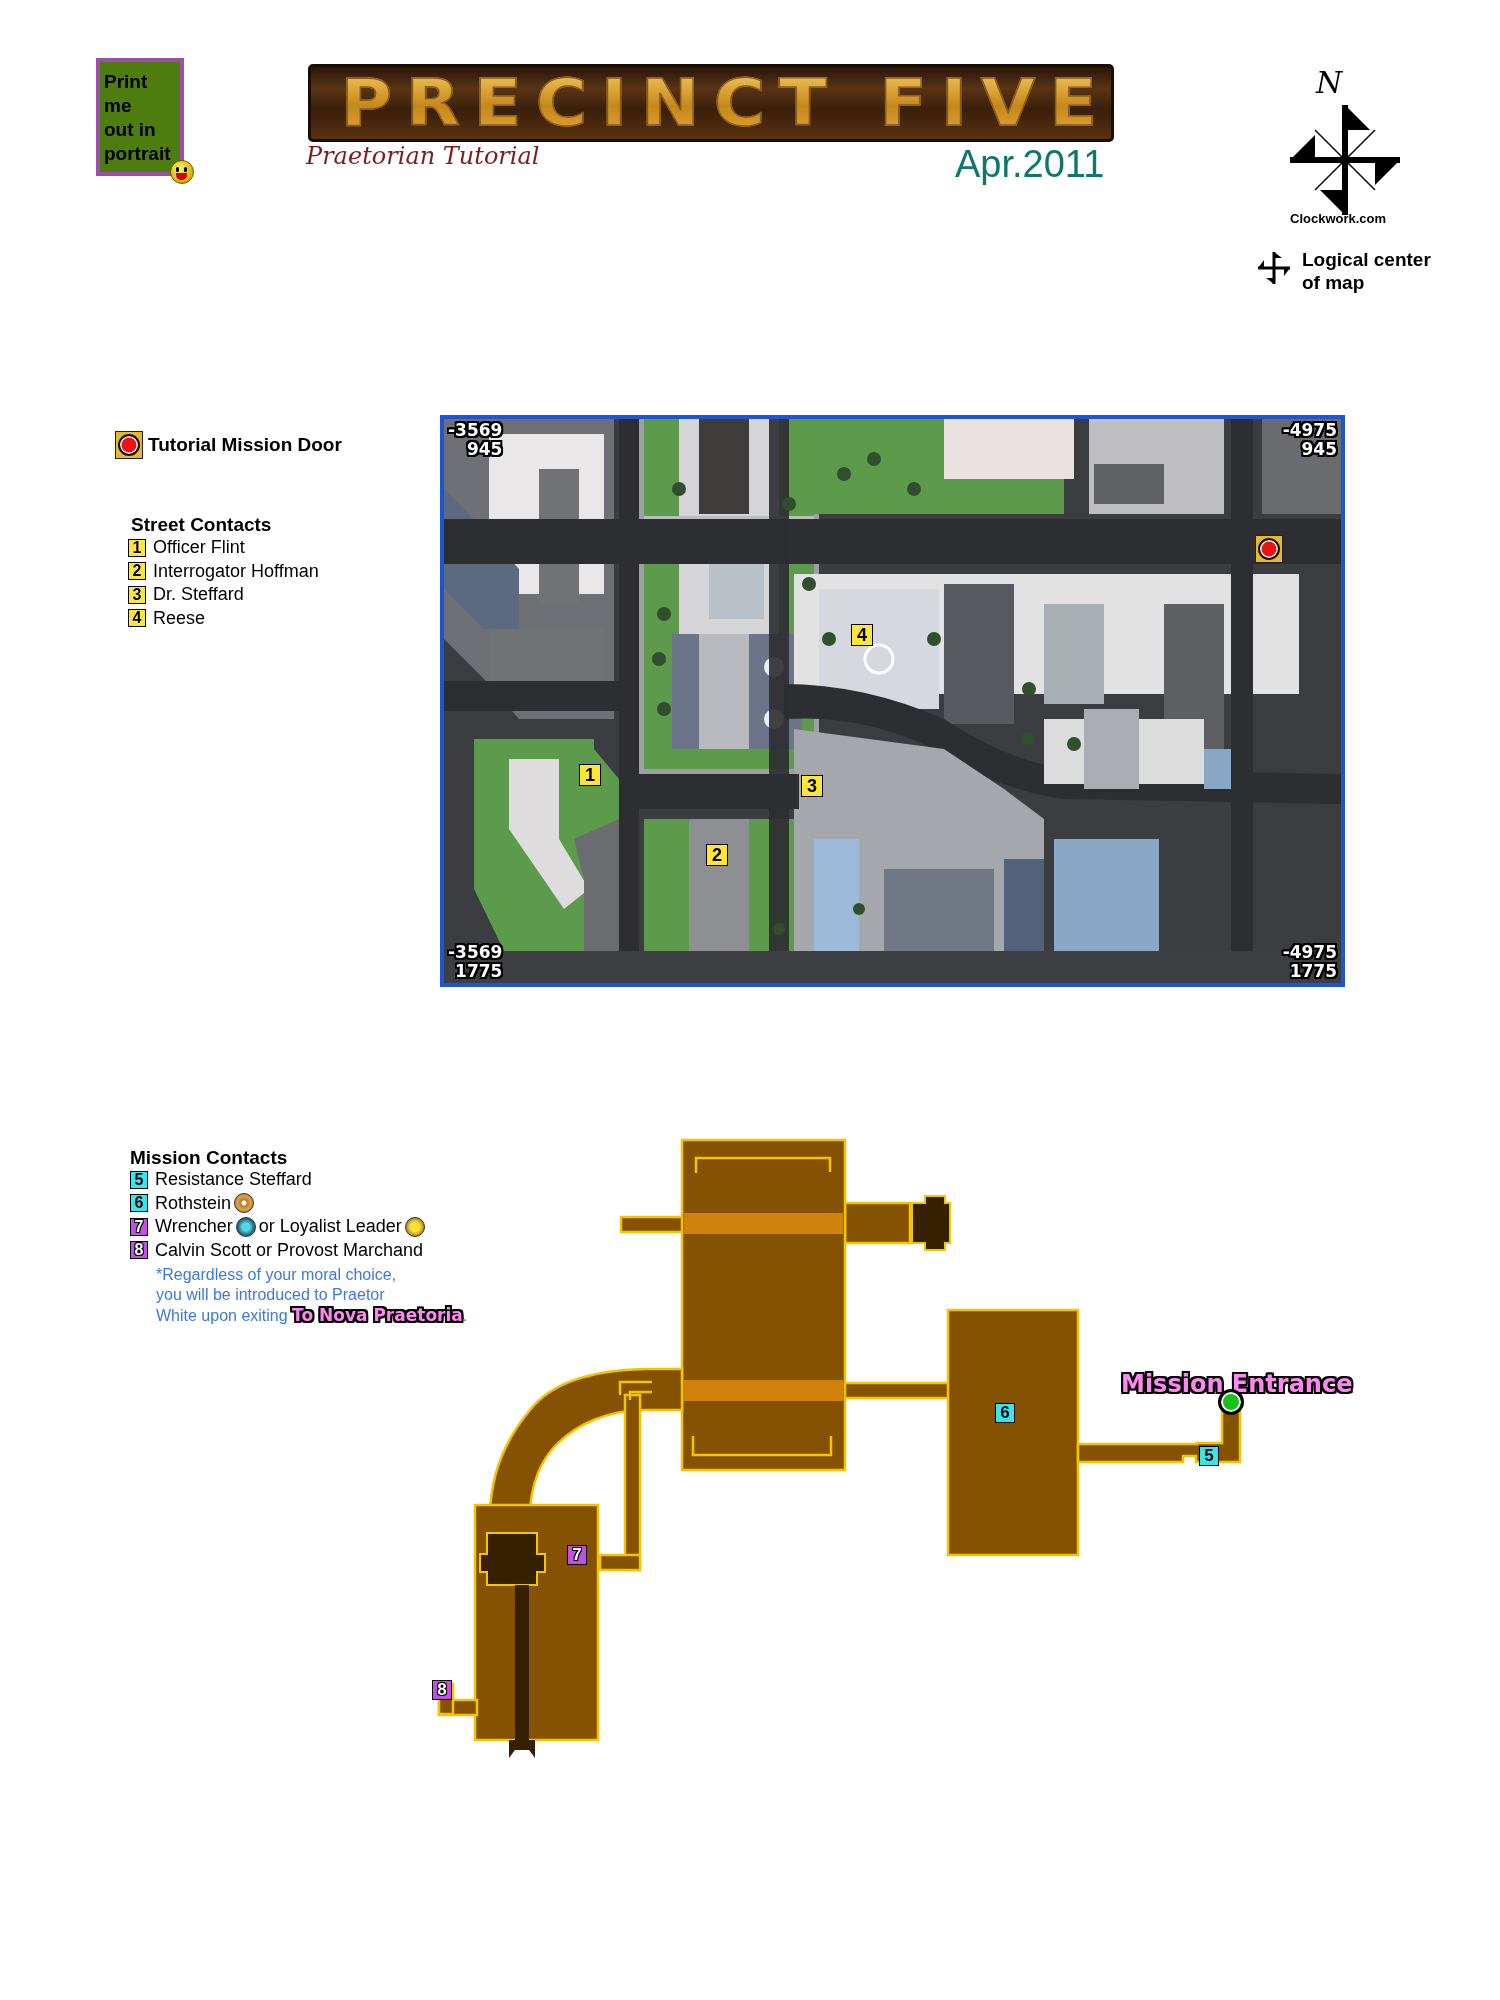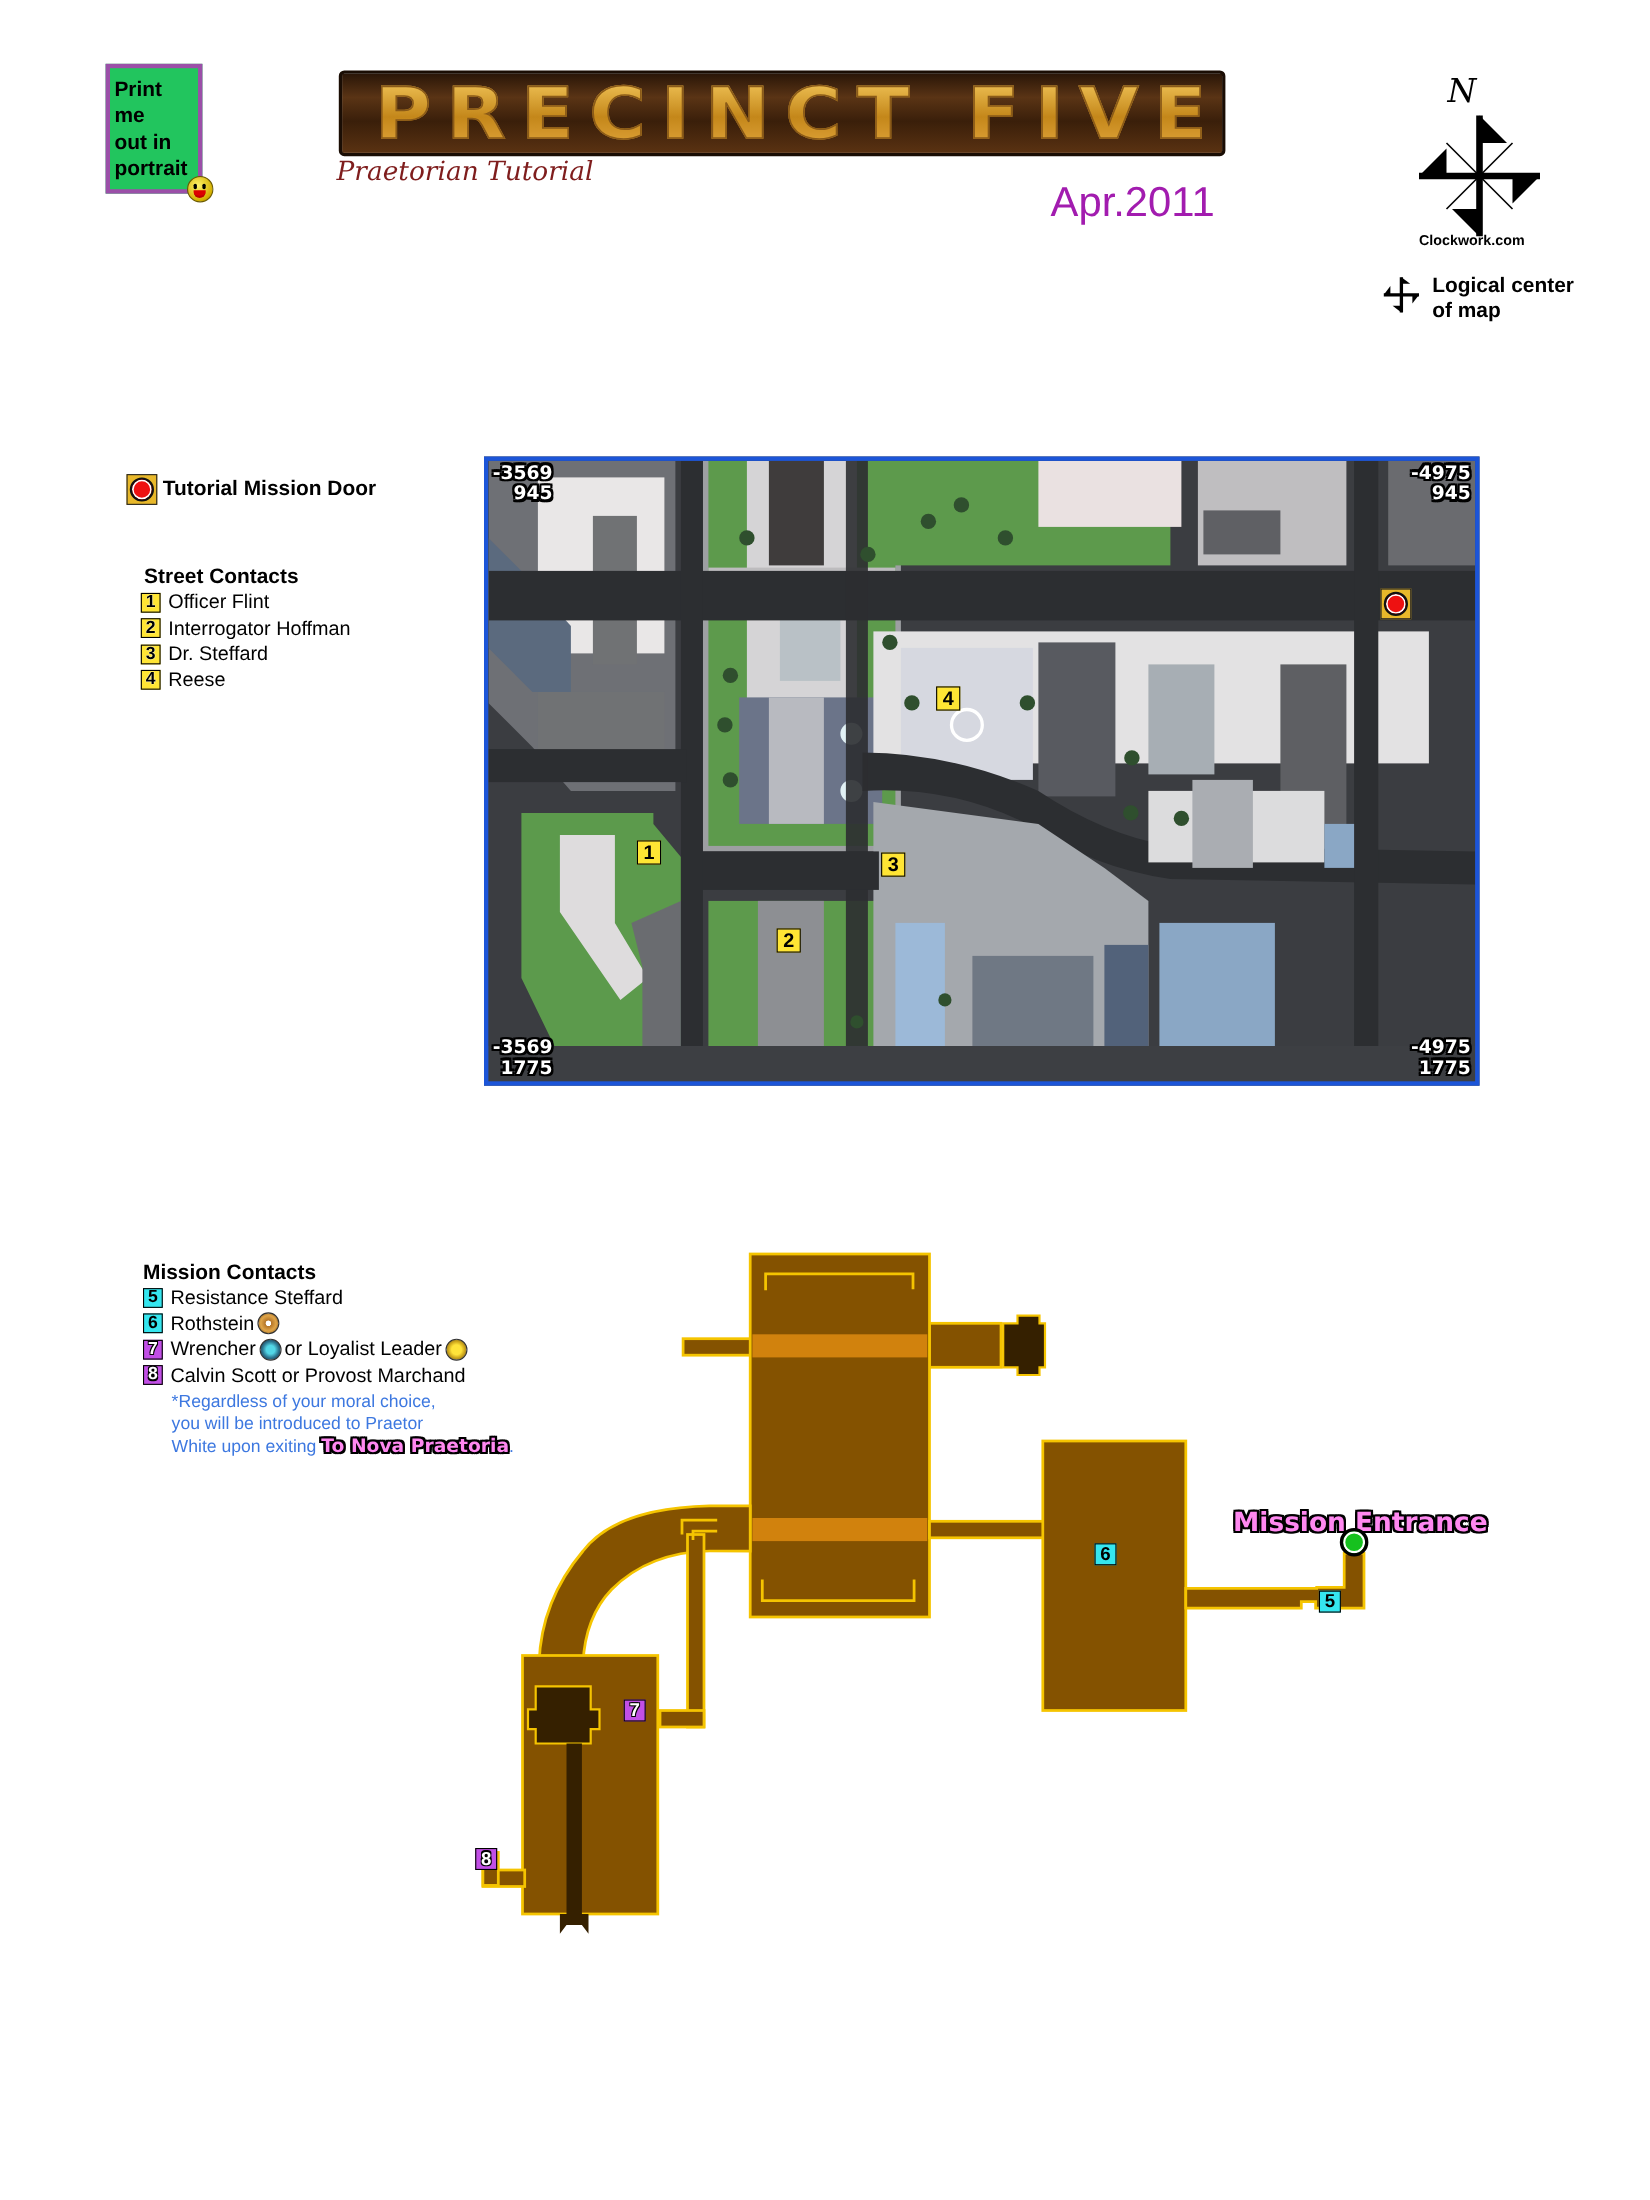--- a/index.html
+++ b/index.html
@@ -1,28 +1,28 @@
 <!DOCTYPE html>
 <html><head>
 <meta charset="utf-8">
 <style>
   html, body { margin:0; padding:0; }
   body { width:1500px; height:2000px; background:#ffffff; position:relative; overflow:hidden; font-family:"Liberation Sans", sans-serif; }
   .abs { position:absolute; }
   
-  .print-box { left:96px; top:58px; width:80px; height:110px; border:4px solid #9b4fa8; background:#22c55e; }
+  .print-box { left:96px; top:58px; width:80px; height:110px; border:4px solid #9b4fa8; background:#4d7c0f; }
   .print-text { left:4px; top:8px; font-weight:bold; font-size:19px; line-height:24px; color:#000; }
   .smiley { left:70px; top:98px; width:22px; height:22px; border-radius:50%; background:radial-gradient(circle at 40% 35%, #fff36a, #d4b000 70%, #8a7200); border:1px solid #6b5a00; }
   .smiley::before { content:""; position:absolute; left:5px; top:6px; width:3px; height:5px; background:#000; border-radius:2px; box-shadow:8px 0 0 #000; }
   .smiley::after { content:""; position:absolute; left:5px; top:12px; width:11px; height:5px; border-bottom:2px solid #b00; border-radius:0 0 8px 8px; background:#d00; }
   
   .banner { left:308px; top:64px; width:806px; height:78px; border-radius:5px; background:linear-gradient(#2a1608, #5a3415 30%, #3a1f0a 60%, #5a3212); border:3px solid #1a0d04; box-sizing:border-box; display:flex; align-items:center; justify-content:flex-end; }
   .banner-text { font-family:"DejaVu Sans", sans-serif; font-weight:bold; font-size:70px; letter-spacing:14px; color:#d99a22; background:linear-gradient(#f2c65a, #c4871a 55%, #e0a43a); -webkit-background-clip:text; background-clip:text; -webkit-text-fill-color:transparent; -webkit-text-stroke:1.5px #8a5a18; line-height:70px; transform:scaleY(0.92); }
   .subtitle { left:306px; top:142px; font-family:"DejaVu Serif", serif; font-style:italic; font-size:24px; color:#7f1d1d; }
-  .date { left:955px; top:143px; font-size:38px; color:#a21caf;margin-top:20px; }
+  .date { left:955px; top:143px; font-size:38px; color:#0f766e; }
   
   .compass { left:1280px; top:55px; width:130px; height:160px; }
   .vidiot { left:1290px; top:211px; font-weight:bold; font-size:13px; color:#000; }
   .logical-icon { left:1256px; top:250px; width:36px; height:36px; }
   .logical-text { left:1302px; top:248px; font-weight:bold; font-size:19px; line-height:23px; color:#000; }
   
   .door-legend { left:115px; top:431px; display:flex; align-items:center; gap:5px; }
   .door-icon { width:28px; height:28px; background:#e8b82a; border:1px solid #222; display:flex; align-items:center; justify-content:center; box-sizing:border-box; }
   .door-icon span { width:22px; height:22px; border-radius:50%; background:#e11; border:2px solid #111; box-shadow:inset 0 0 0 1.5px #fff; box-sizing:border-box; }
   .door-label { font-weight:bold; font-size:19px; color:#000; }

